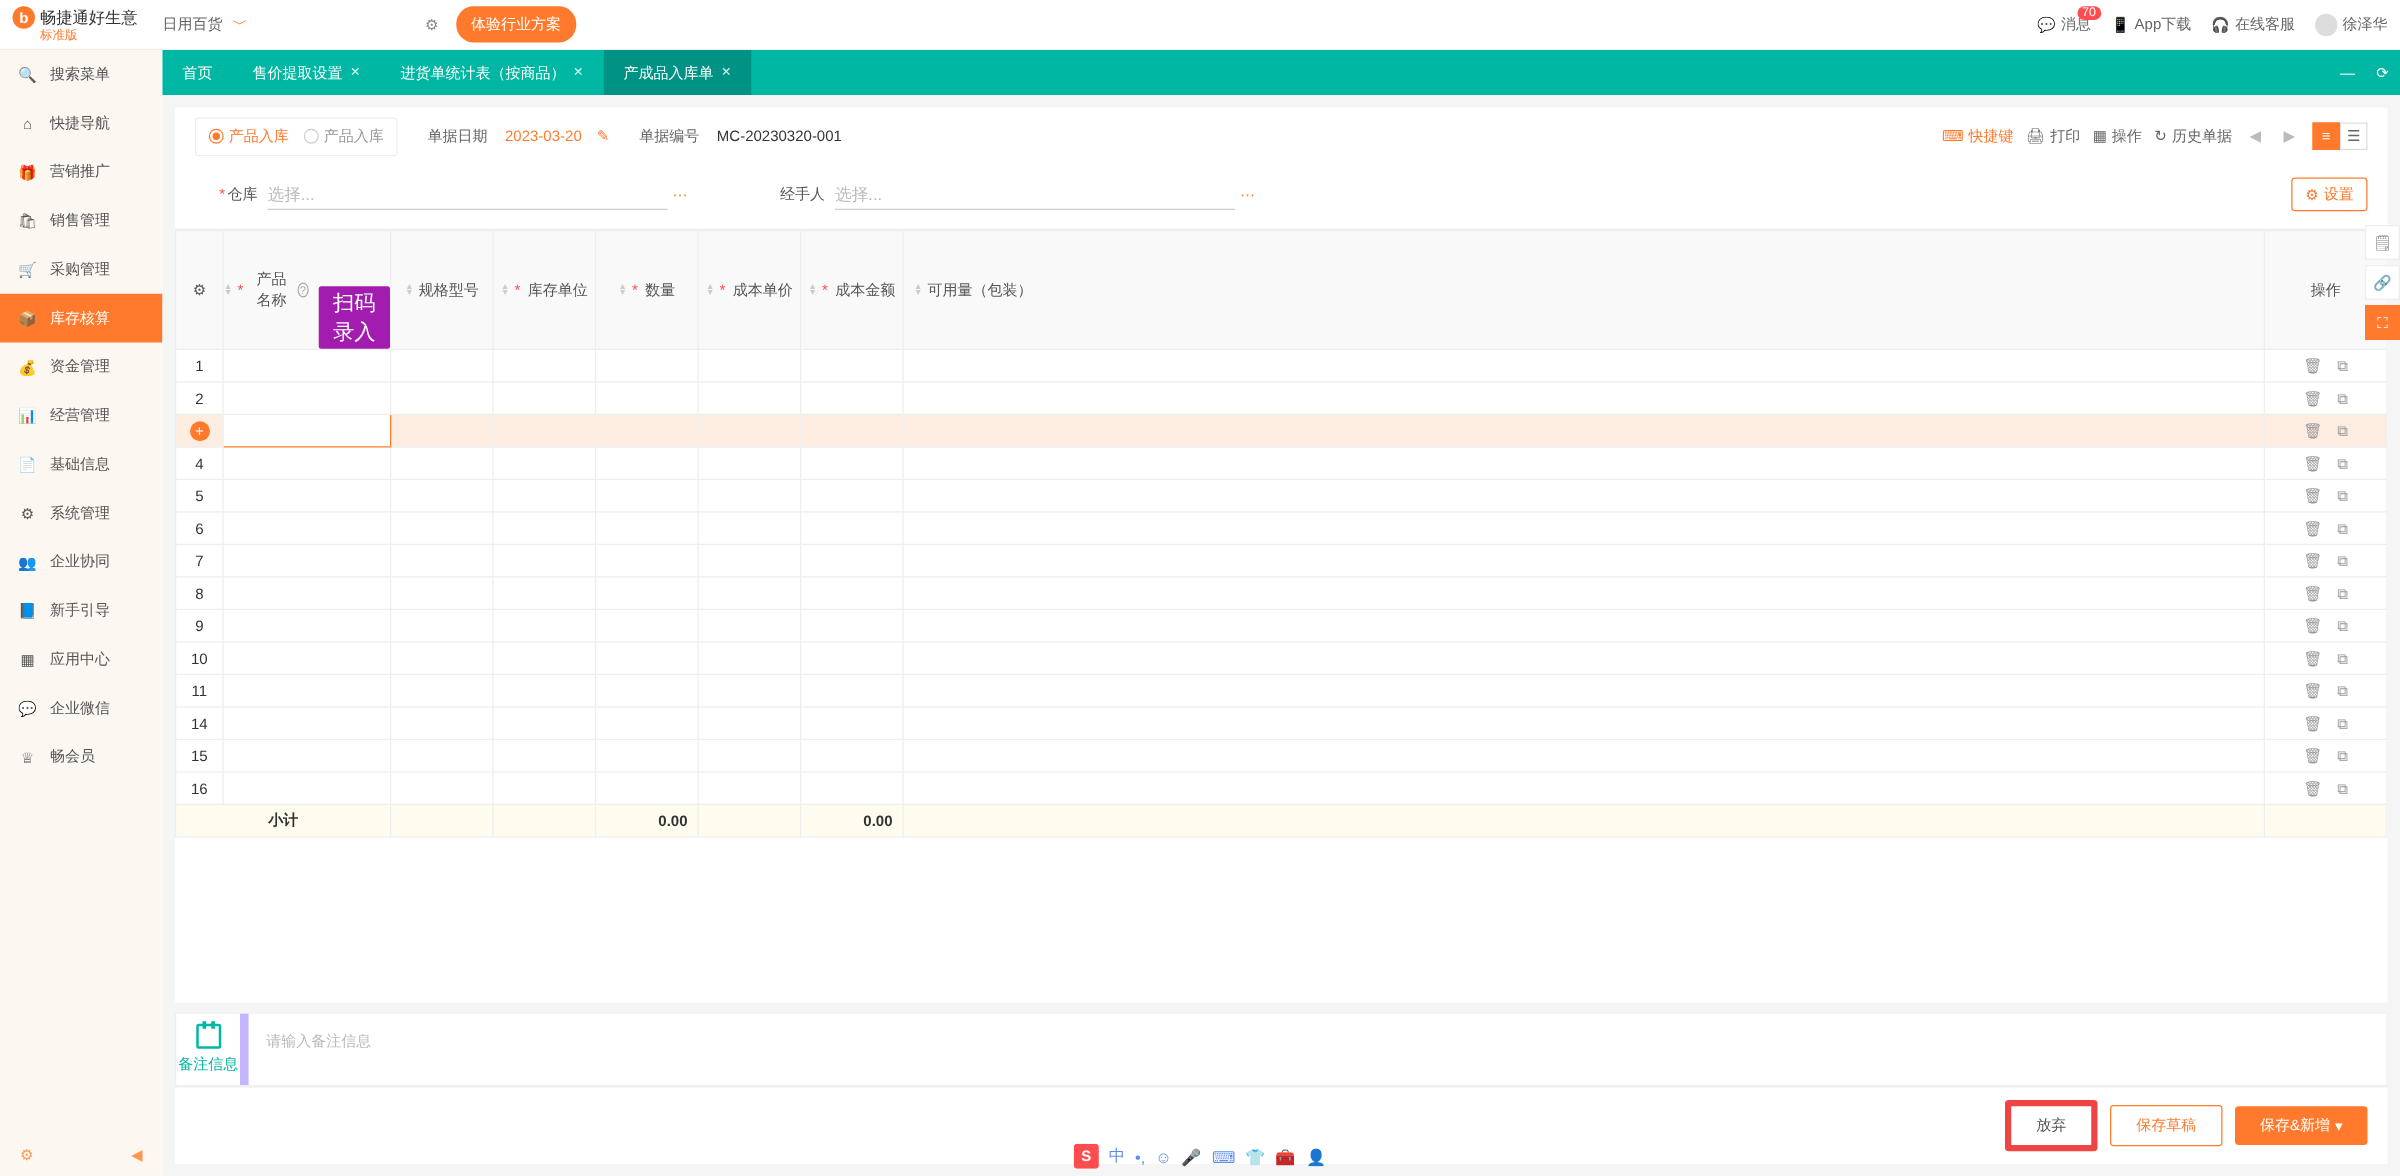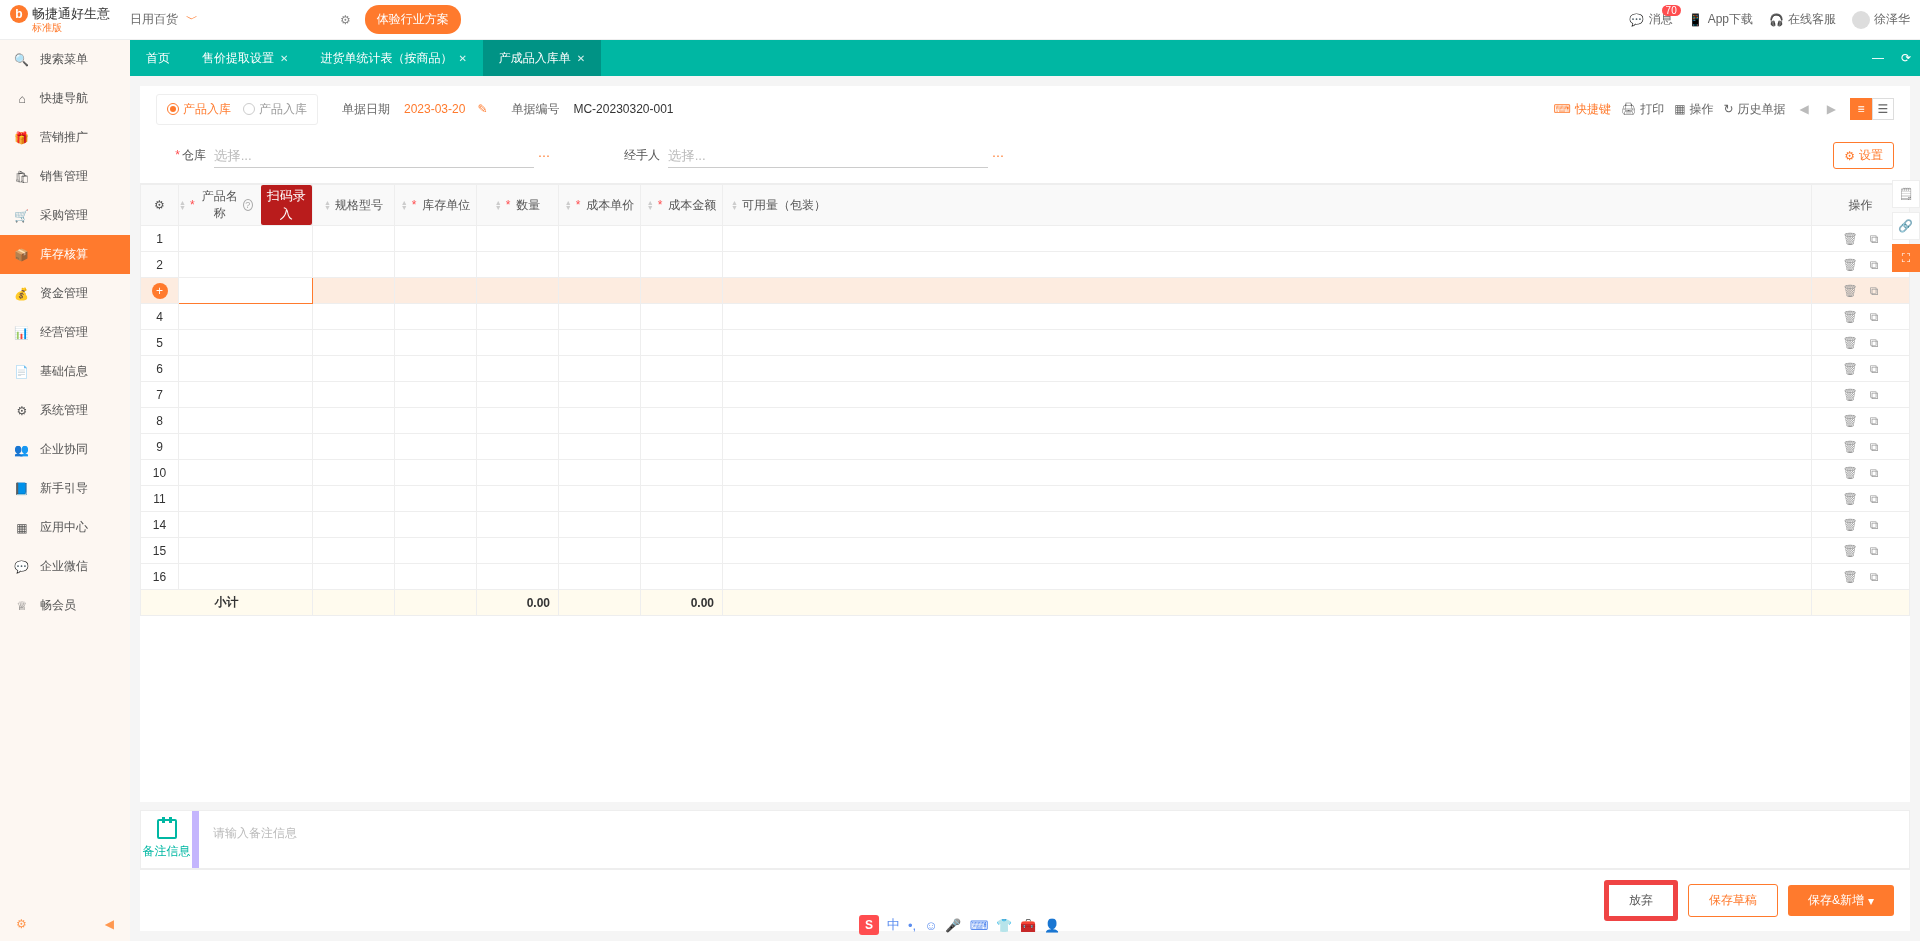--- a/index.html
+++ b/index.html
@@ -79,21 +79,21 @@
 .sort-icons { display: flex; flex-direction: column; line-height: 5px; font-size: 7px; color: #ccc; }
 .col-idx { width: 38px; text-align: center; }
 .col-name { width: 134px; }
 .col-spec { width: 82px; }
 .col-unit { width: 82px; }
 .col-qty { width: 82px; }
 .col-price { width: 82px; }
 .col-amt { width: 82px; }
 .col-avail { }
 .col-ops { width: 98px; text-align: center; }
-.scan-btn { background: #b91c1c; color: #fff; padding: 2px 5px; border-radius: 2px; font-size: 13px; margin-left: 4px; cursor: pointer; }
+.scan-btn { background: #a21caf; color: #fff; padding: 2px 5px; border-radius: 2px; font-size: 17px; margin-left: 4px; cursor: pointer; margin-top: 44px; }
 .hint-icon { display: inline-flex; width: 12px; height: 12px; border: 1px solid #aaa; border-radius: 50%; align-items: center; justify-content: center; font-size: 9px; color: #aaa; }
 tr.row-active td { background: #fdece0; }
 tr.row-active .col-name-cell { background: #fff; border: 1px solid #ff7a2d; }
 .add-circle { width: 16px; height: 16px; border-radius: 50%; background: #ff7a2d; color: #fff; display: inline-flex; align-items: center; justify-content: center; font-size: 12px; cursor: pointer; }
 .ops-cell { display: flex; align-items: center; justify-content: center; gap: 12px; color: #999; height: 100%; }
 .ops-ico { cursor: pointer; }
 td.num-cell { text-align: right; padding-right: 8px; }
 tr.subtotal td { background: #fffbee; font-weight: bold; }
 tr.subtotal .subtotal-label { text-align: center; }
 

